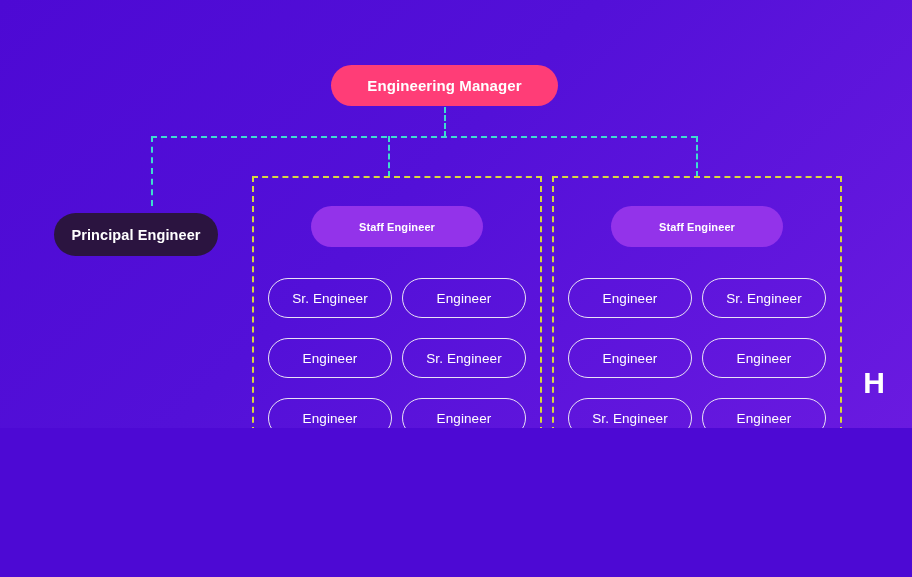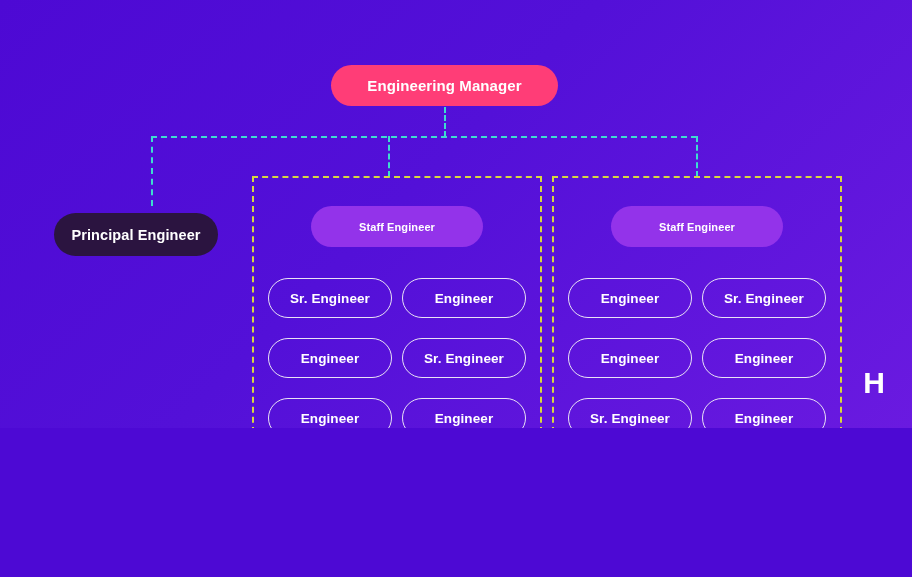--- a/index.html
+++ b/index.html
@@ -65,21 +65,21 @@
     font-weight: bold;
     width: 172px;
     height: 41px;
   }
 
   .pill-ic {
     background: transparent;
     border: 1.6px solid #e9e2f5;
     color: #ffffff;
     font-size: 13.5px;
-    font-weight: bold;
+    font-weight: normal;
     width: 124px;
     height: 40px;
   }
 
   
   .group-box {
     position: absolute;
     border: 2px dashed #d7d83e;
     box-sizing: border-box;
     background: transparent;

